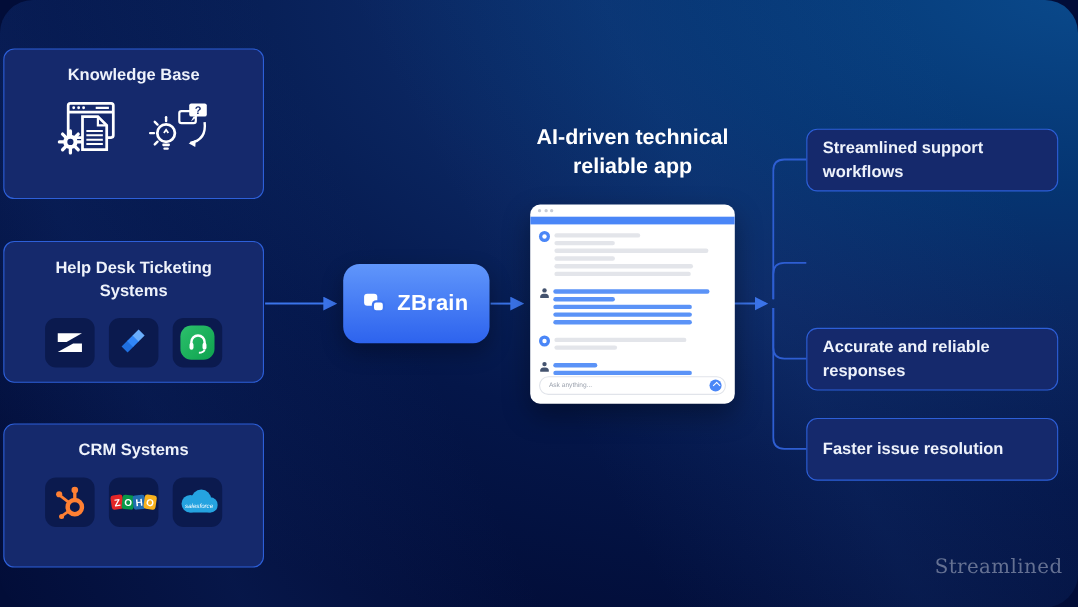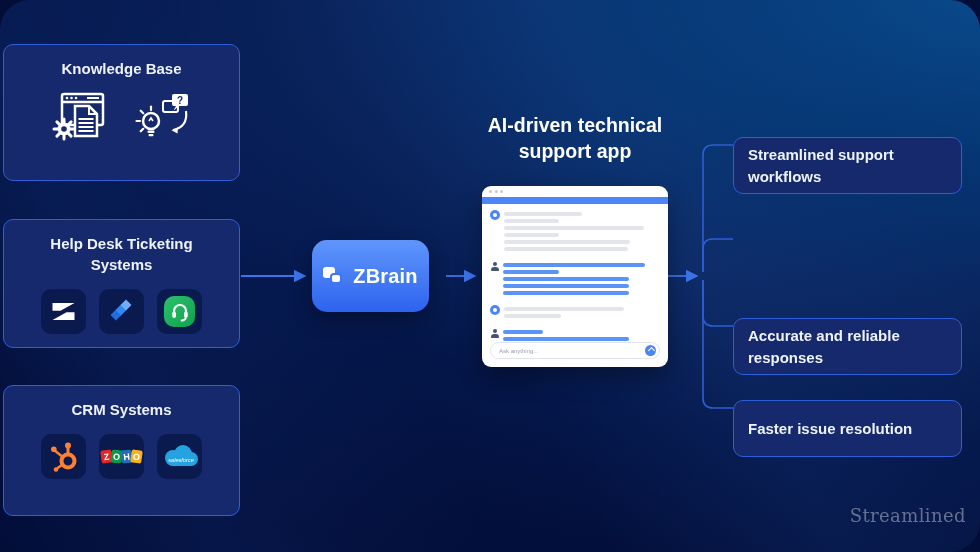--- a/index.html
+++ b/index.html
@@ -41,21 +41,21 @@
   .z1 { background:#089949; transform:rotate(6deg); }
   .z2 { background:#226db4; transform:rotate(-6deg); }
   .z3 { background:#f9b21d; transform:rotate(8deg); }
 
   .fd-badge { width:31px; height:31px; border-radius:10px;
     background:linear-gradient(135deg,#2cc06c,#0ea24e);
     display:flex; align-items:center; justify-content:center; }
 
   
   .zbrain {
-    position:absolute; left:312px; top:240px; width:117px; height:72px; border-radius:15px;
+    position:absolute; left:312px; top:240px; width:133px; height:72px; border-radius:15px;
     background:linear-gradient(180deg,#6096fb 0%,#2d63ee 100%);
     display:flex; align-items:center; justify-content:center; gap:10px;
     box-shadow:0 8px 20px rgba(0,0,0,.30);
   }
   .zb-label { color:#fff; font-size:20px; font-weight:700; letter-spacing:.2px; }
   .zb-logo { position:relative; width:20px; height:18px; }
   .zb-back { position:absolute; left:0; top:0; width:12px; height:11px; background:#fff; border-radius:3px; }
   .zb-front { position:absolute; left:9px; top:8px; width:8px; height:7px; background:#fff; border-radius:2px;
     box-shadow:0 0 0 2px #3f76f2; }
 
@@ -87,21 +87,21 @@
   .inputbar { position:absolute; left:8px; right:8px; bottom:8px; height:17px; background:#fff;
     border:1px solid #e1e4ea; border-radius:9px; display:flex; align-items:center;
     justify-content:space-between; padding:0 3px 0 8px; }
   .inputbar .ph { font-size:6px; color:#9aa1ad; }
   .send { width:11px; height:11px; border-radius:50%; background:#4a86f7; position:relative; }
   .send::after { content:""; position:absolute; left:3.5px; top:3px; width:4px; height:4px;
     border-left:1.5px solid #fff; border-top:1.5px solid #fff; transform:rotate(45deg); }
 
   
   .benefit { left:733px; width:229px; height:57px; display:flex; align-items:center;
-    padding:0 12px 0 14px;margin-top:20px; }
+    padding:0 12px 0 14px; }
   .benefit span { color:#eef2fb; font-size:15px; font-weight:600; line-height:1.42; }
   .b1 { top:117px; } .b2 { top:211px; } .b3 { top:298px; } .b4 { top:380px; }
 
   .connectors { position:absolute; left:0; top:0; }
 
   .watermark { position:absolute; right:14px; bottom:26px; font-family:"DejaVu Serif", serif;
     font-size:18px; color:#76819f; opacity:.85; letter-spacing:.4px; }
 </style>
 </head>
 <body>
@@ -249,21 +249,21 @@
   </div>
 
   <div class="zbrain">
     <span class="zb-logo">
       <span class="zb-back"></span>
         <span class="zb-front"></span>
     </span>
     <span class="zb-label">ZBrain</span>
   </div>
 
-  <div class="headline">AI-driven technical support app</div>
+  <div class="headline">AI-driven technical reliable app</div>
 
   <div class="window">
     <div class="titlebar">
       <span class="wdot"></span>
       <span class="wdot"></span>
       <span class="wdot"></span>
     </div>
     <div class="bluebar"></div>
     <div class="chat">
         <div class="msg">

